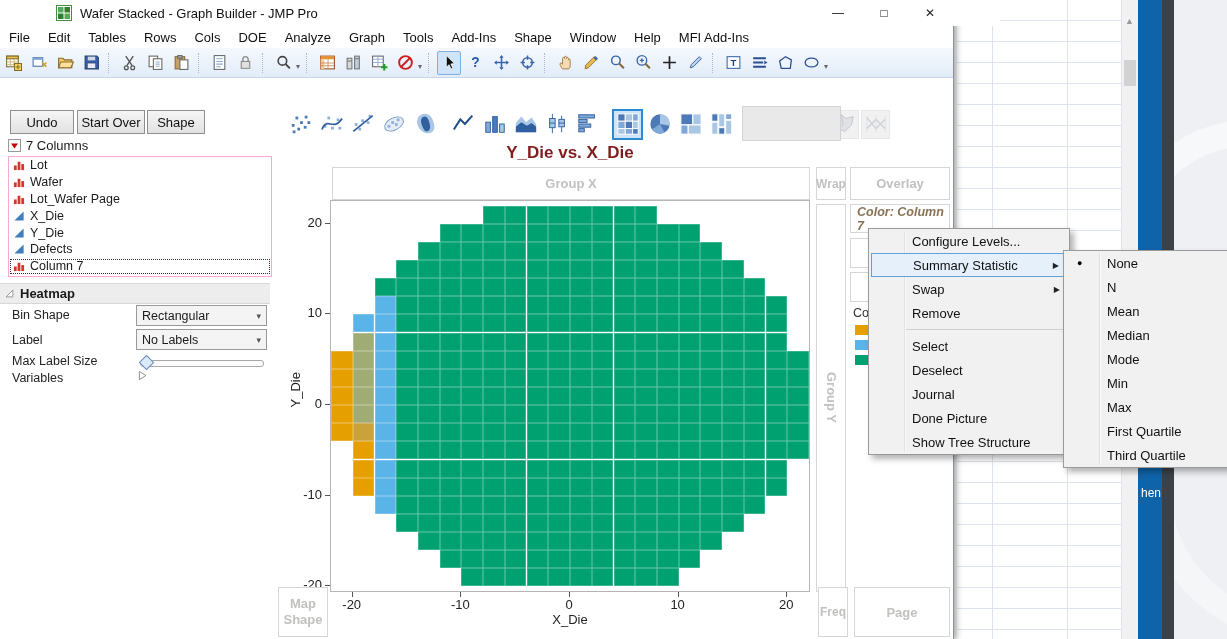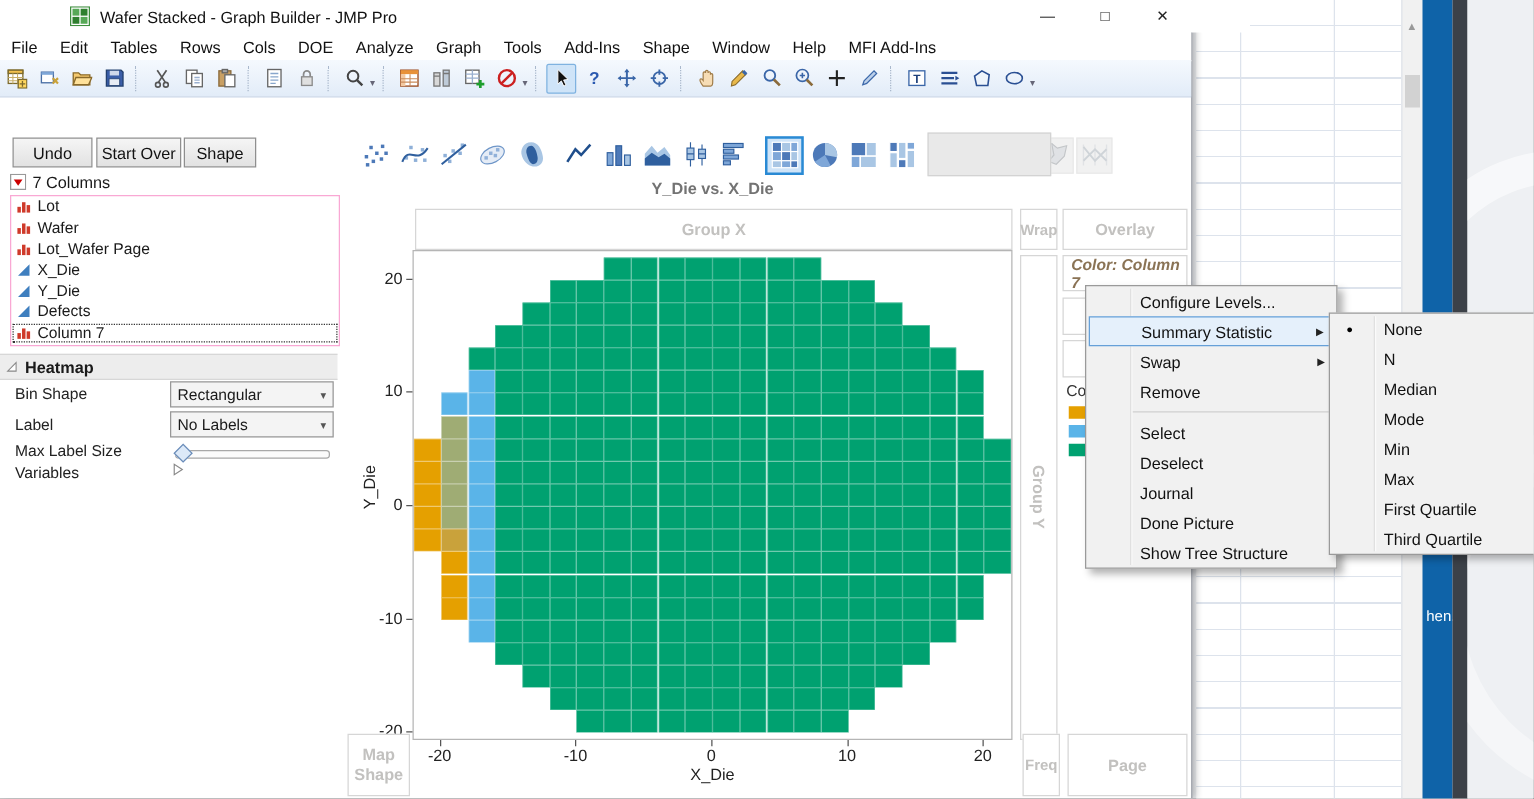--- a/index.html
+++ b/index.html
@@ -38,21 +38,21 @@
   .combo{position:absolute;left:136px;width:131px;height:21px;background:#f4f4f4;border:1px solid #989898;
     font-size:12.5px;display:flex;align-items:center;justify-content:space-between;padding:0 5px;box-sizing:border-box;}
   .combo .car{font-size:9px;color:#555;}
   
   #palette{position:absolute;left:286px;top:108px;height:32px;display:flex;align-items:center;}
   .pal-icon{width:27px;height:27px;margin-right:2px;display:flex;align-items:center;justify-content:center;border:1px solid transparent;background:#fff;}
   .pal-icon.selected{border:2px solid #2a8ad4;background:#cfe4f8;}
   .pal-icon.disabled{background:#e7e7e7;border:1px solid #d6d6d6;opacity:.55;filter:grayscale(.6);}
   .pal-gap8{margin-left:8px;} .pal-gap14{margin-left:14px;} .pal-gap16{margin-left:16px;}
   
-  #chart-title{position:absolute;left:330px;top:143px;width:480px;text-align:center;font-weight:bold;font-size:13px;color:#737373;}
+  #chart-title{position:absolute;left:330px;top:143px;width:480px;text-align:center;font-weight:bold;font-size:17px;color:#7f1d1d;}
   .zone{position:absolute;border:1px solid #d6d6d6;background:#fff;color:#c2c1bf;font-weight:bold;font-size:13px;
         display:flex;align-items:center;justify-content:center;box-sizing:border-box;}
   #zone-color{font-style:italic;color:#8a7355;font-size:12.5px;justify-content:flex-start;padding-left:6px;}
   #zone-groupy span{writing-mode:vertical-rl;}
   #plot{position:absolute;left:330px;top:200px;width:480px;height:392px;background:#fff;border:1px solid #b5b5b5;box-sizing:border-box;overflow:hidden;}
   .cell{position:absolute;box-shadow:inset 0 0 0 .5px rgba(255,255,255,.42);}
   .ytick-label{position:absolute;width:28px;text-align:right;font-size:13px;color:#222;}
   .xtick-label{position:absolute;width:34px;text-align:center;font-size:13px;color:#222;}
   .tickmark{position:absolute;background:#555;}
   #ylabel{position:absolute;left:288px;top:372px;writing-mode:vertical-rl;transform:rotate(180deg);font-size:13px;color:#222;}
@@ -1074,20 +1074,23 @@
     </div>
   <div class="menu" id="sub-menu" style="left:1063px;top:250px;width:164px;">
       <div class="menu-item">
         <span>None</span>
         <span class="bullet">●</span>
       </div>
       <div class="menu-item">
         <span>N</span>
       </div>
       <div class="menu-item">
+        <span>Mean</span>
+      </div>
+      <div class="menu-item">
         <span>Median</span>
       </div>
       <div class="menu-item">
         <span>Mode</span>
       </div>
       <div class="menu-item">
         <span>Min</span>
       </div>
       <div class="menu-item">
         <span>Max</span>

